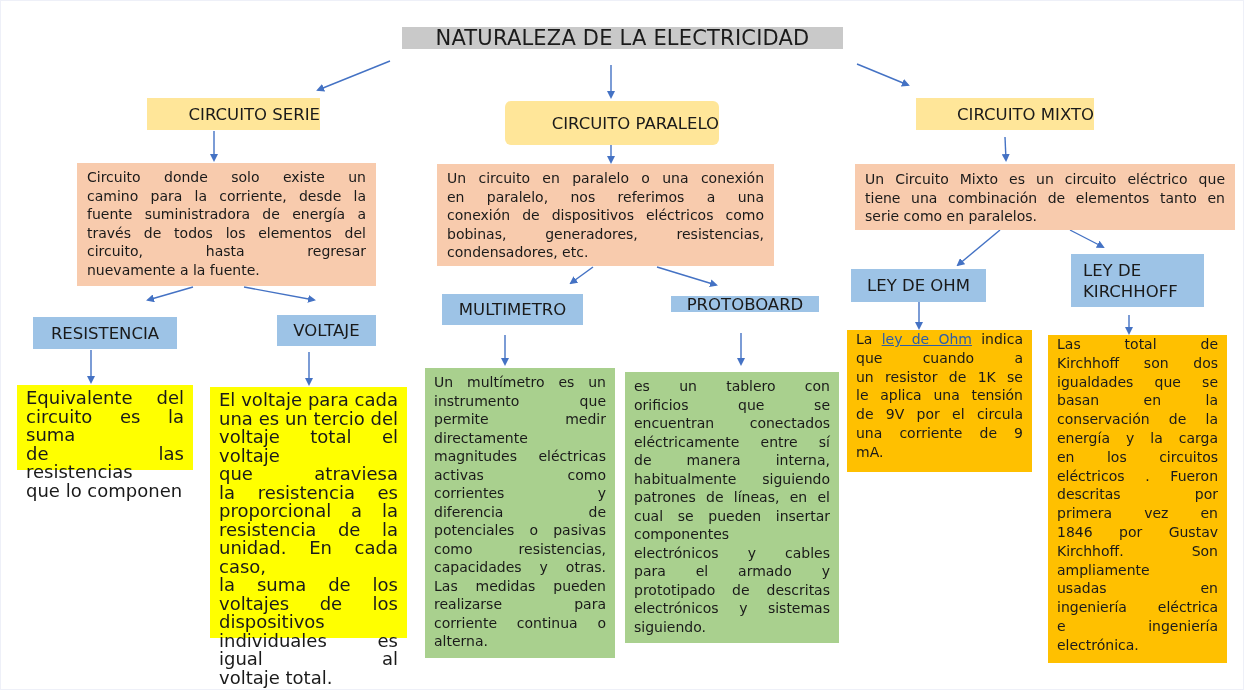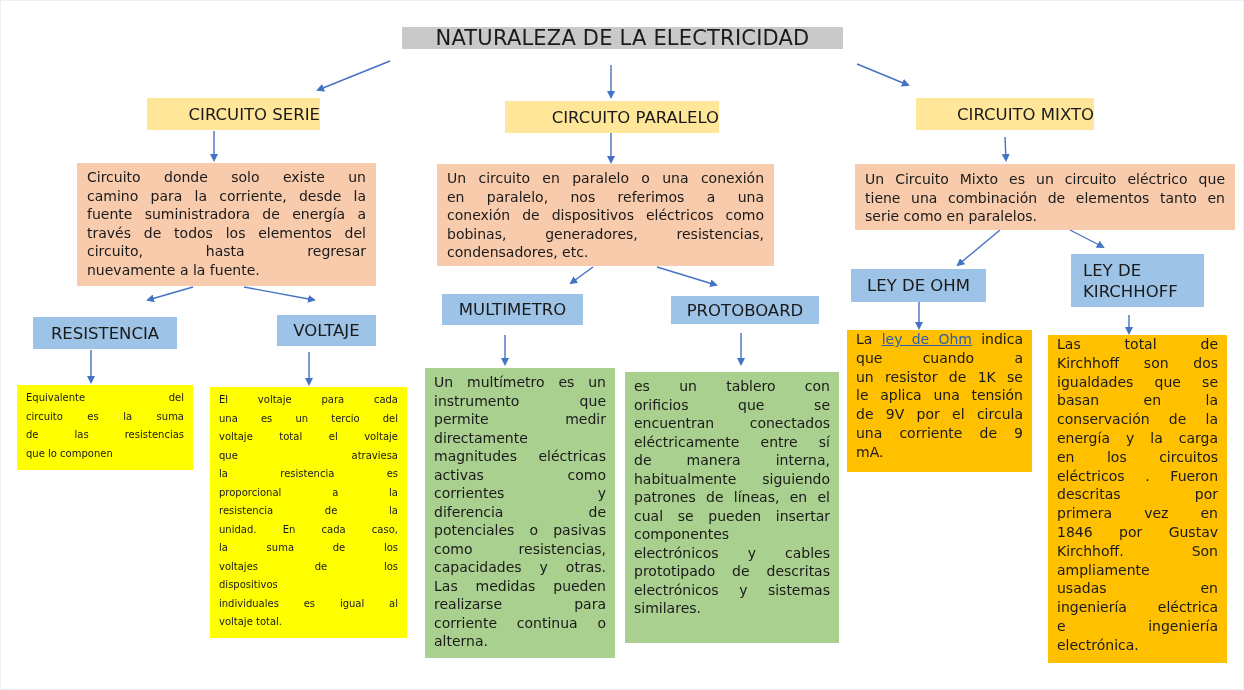--- a/index.html
+++ b/index.html
@@ -24,21 +24,21 @@
       background: #f8cbad; font-size: 14px; line-height: 18.5px;
       padding: 5px 10px; text-align: justify; text-align-last: left;
     }
     .blue {
       background: #9dc3e6; font-size: 16.5px;
       display: flex; align-items: center; justify-content: center;
       text-align: left; line-height: 21px;
     }
     .blue.multi { justify-content: flex-start; padding-left: 12px; }
     .yellow {
-      background: #ffff00; font-size: 10px; line-height: 18.5px;
+      background: #ffff00; font-size: 18px; line-height: 18.5px;
       padding: 4px 9px; text-align: justify; text-align-last: left;
     }
     .green {
       background: #a9d08e; font-size: 14px; line-height: 18.5px;
       padding: 5px 9px; text-align: justify; text-align-last: left;
     }
     .orange {
       background: #ffc000; font-size: 14px; line-height: 18.8px;
       padding: 0 9px; text-align: justify; text-align-last: left;
     }
@@ -80,21 +80,21 @@
   </g>
 </svg>
 
 <div class="box title" style="left:402px; top:27px; width:441px; height:22px;">
   <span>NATURALEZA DE LA ELECTRICIDAD</span>
 </div>
 
 <div class="box lvl1" style="left:147px; top:98px; width:173px; height:32px;">
   <span>CIRCUITO SERIE</span>
 </div>
-<div class="box lvl1" style="left:505px; top:101px; width:214px; height:32px;">
+<div class="box lvl1" style="left:505px; top:101px; width:214px; height:44px;border-radius:6px;">
   <span>CIRCUITO PARALELO</span>
 </div>
 <div class="box lvl1" style="left:916px; top:98px; width:178px; height:32px;">
   <span>CIRCUITO MIXTO</span>
 </div>
 
 <div class="box peach" style="left:77px; top:163px; width:299px; height:123px;">
   <span class="line j">Circuito donde solo existe un</span>
   <span class="line j">camino para la corriente, desde la</span>
   <span class="line j">fuente suministradora de energía a</span>
@@ -119,21 +119,21 @@
 
 <div class="box blue" style="left:33px; top:317px; width:144px; height:32px;">
   <span>RESISTENCIA</span>
 </div>
 <div class="box blue" style="left:277px; top:315px; width:99px; height:31px;">
   <span>VOLTAJE</span>
 </div>
 <div class="box blue" style="left:442px; top:294px; width:141px; height:31px;">
   <span>MULTIMETRO</span>
 </div>
-<div class="box blue" style="left:671px; top:296px; width:148px; height:28px;">
+<div class="box blue" style="left:671px; top:296px; width:148px; height:16px;">
   <span>PROTOBOARD</span>
 </div>
 <div class="box blue" style="left:851px; top:269px; width:135px; height:33px;">
   <span>LEY DE OHM</span>
 </div>
 <div class="box blue multi" style="left:1071px; top:254px; width:133px; height:53px; flex-direction:column; align-items:flex-start; justify-content:center;">
   <span>LEY DE</span>
   <span>KIRCHHOFF</span>
 </div>
 
@@ -182,23 +182,24 @@
   <span class="line j">es un tablero con</span>
   <span class="line j">orificios que se</span>
   <span class="line j">encuentran conectados</span>
   <span class="line j">eléctricamente entre sí</span>
   <span class="line j">de manera interna,</span>
   <span class="line j">habitualmente siguiendo</span>
   <span class="line j">patrones de líneas, en el</span>
   <span class="line j">cual se pueden insertar</span>
   <span class="line">componentes</span>
   <span class="line j">electrónicos y cables</span>
+  <span class="line j">para el armado y</span>
   <span class="line j">prototipado de descritas</span>
   <span class="line j">electrónicos y sistemas</span>
-  <span class="line">similares.</span>
+  <span class="line">siguiendo.</span>
 </div>
 
 <div class="box orange" style="left:847px; top:330px; width:185px; height:142px;">
   <span class="line j"><span>La</span> <a class="link">ley de Ohm</a> <span>indica</span></span>
   <span class="line j">que cuando a</span>
   <span class="line j">un resistor de 1K se</span>
   <span class="line j">le aplica una tensión</span>
   <span class="line j">de 9V por el circula</span>
   <span class="line j">una corriente de 9</span>
   <span class="line">mA.</span>

